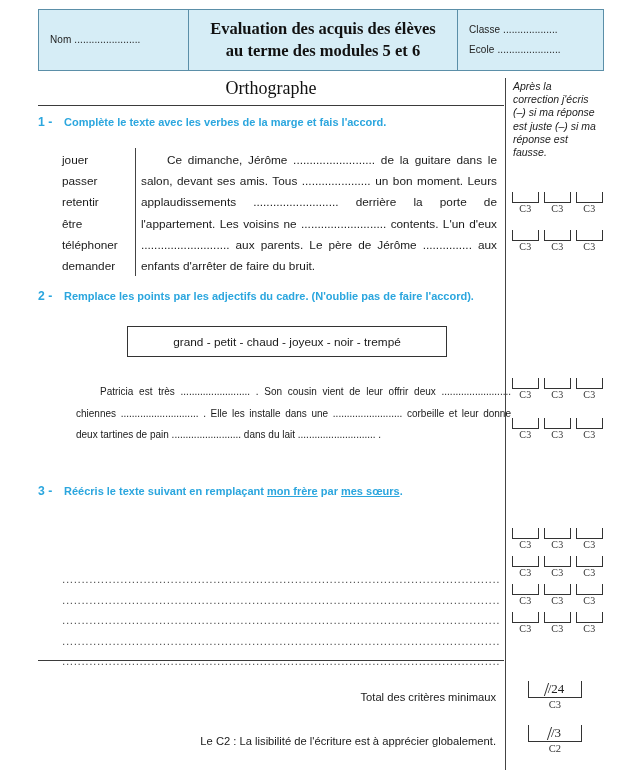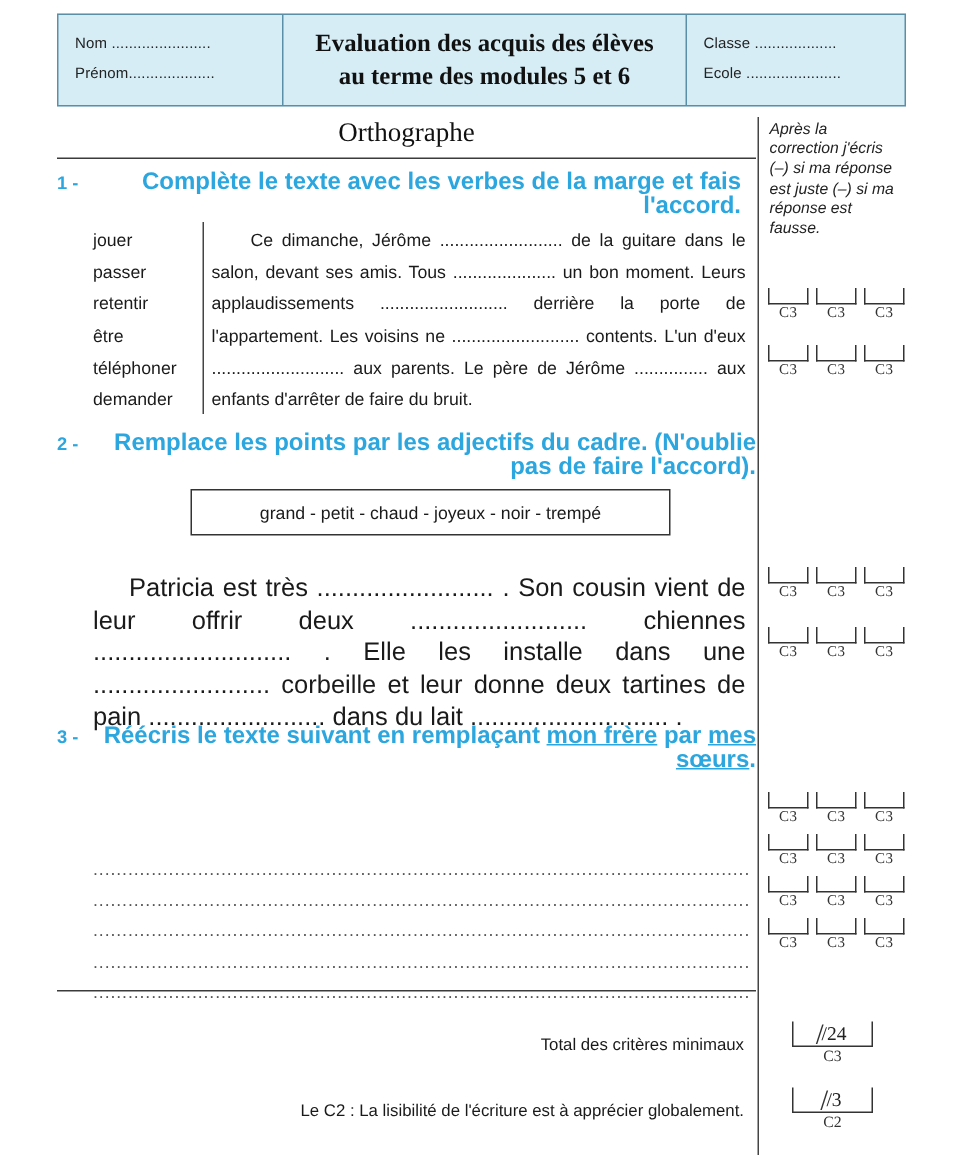--- a/index.html
+++ b/index.html
@@ -136,24 +136,23 @@
     font-size: 10px;
     line-height: 12px;
     color: #333;
     letter-spacing: 0.3px;
   }
 
   
   .ex-head {
     position: absolute;
     font-weight: bold;
-    font-size: 16px;
+    font-size: 11px;
     line-height: 16px;
     color: #2ba6de;
-    text-align: right;
   }
   .ex-num {
     position: absolute;
     font-weight: bold;
     font-size: 12.2px;
     line-height: 16px;
     color: #2ba6de;
   }
   .ex-head u {
     text-decoration: underline;
@@ -199,24 +198,24 @@
     border: 1px solid #333;
     box-sizing: border-box;
     display: flex;
     align-items: center;
     justify-content: center;
     font-size: 11.8px;
     color: #1a1a1a;
   }
   .ex2-text {
     position: absolute;
-    left: 62px;
+    left: 76px;
     top: 381px;
     width: 435px;
-    font-size: 17px;
+    font-size: 10px;
     line-height: 21.5px;
     text-align: justify;
     color: #1a1a1a;
   }
   .ex2-text .first { text-indent: 24px; }
 
   
   .ex3-text {
     position: absolute;
     left: 62px;
@@ -297,21 +296,20 @@
   }
 </style>
 </head>
 <body>
 
 <div class="page">
 
   <div class="header-box">
     <div class="hdr-cell hdr-left">
       <div class="field-line">Nom .......................</div>
-      <div class="field-line">Prénom....................</div>
     </div>
     <div class="hdr-cell hdr-mid">
       <div class="title-line">Evaluation des acquis des élèves</div>
       <div class="title-line">au terme des modules 5 et 6</div>
     </div>
     <div class="hdr-cell hdr-right">
       <div class="field-line">Classe ...................</div>
       <div class="field-line">Ecole ......................</div>
     </div>
   </div>

